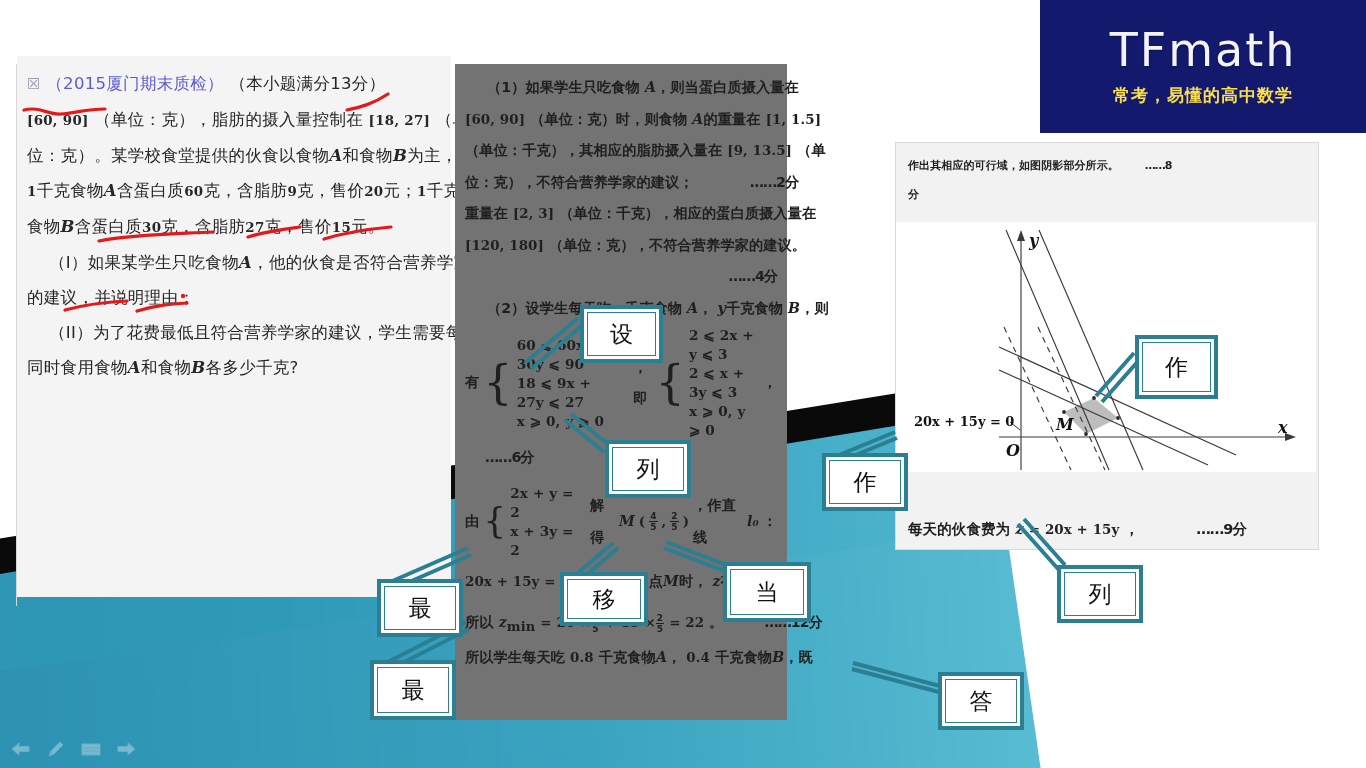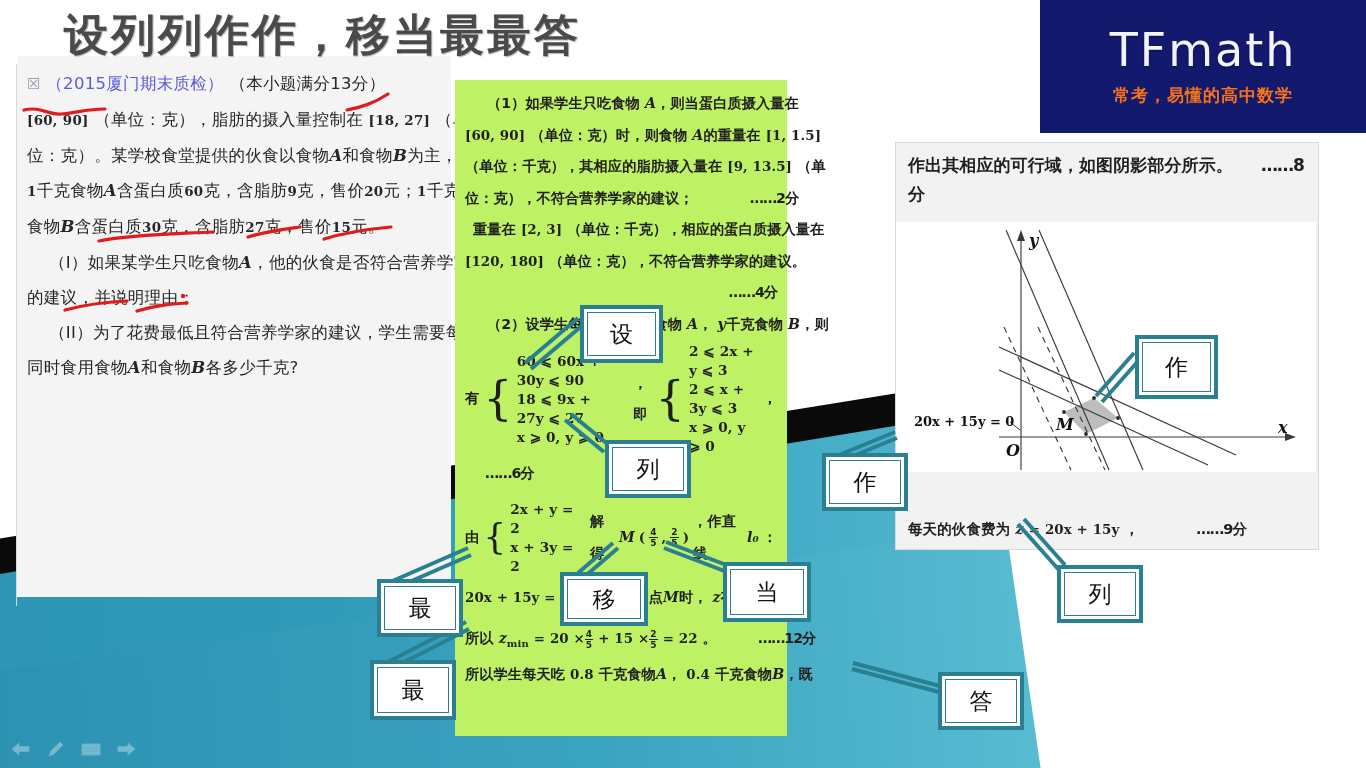--- a/index.html
+++ b/index.html
@@ -38,34 +38,34 @@
   .navico svg{display:block;}
 
   
   #logo{
     position:absolute;right:0;top:0;width:326px;height:133px;
     background:#131a6e;z-index:30;
     display:flex;flex-direction:column;align-items:center;justify-content:center;
   }
   #logo .lg1{color:#f3f3fb;font-size:46px;font-weight:400;letter-spacing:2px;line-height:1;
     font-family:"DejaVu Sans","Liberation Sans",sans-serif;text-shadow:0 1px 2px rgba(0,0,0,.4);}
-  #logo .lg2{color:#f97316;font-size:17px;font-weight:700;margin-top:11px;letter-spacing:1px;}
+  #logo .lg2{color:#fde047;font-size:17px;font-weight:700;margin-top:11px;letter-spacing:1px;}
 
   
   #title{
     position:absolute;left:64px;top:6px;z-index:10;
     font-size:44px;font-weight:700;color:#4a4a4a;letter-spacing:3px;
     text-shadow:1px 1px 1px rgba(160,160,160,.8);
     white-space:nowrap;
   }
 
   
   .panel{position:absolute;background:#f3f3f3;color:#2a2a2a;z-index:5;}
   #panelL{left:17px;top:56px;width:434px;height:541px;background:#f4f4f4;}
-  #panelM{left:455px;top:80px;width:332px;height:656px;background:#bef264;}
+  #panelM{left:455px;top:64px;width:332px;height:656px;background:#737373;}
   #panelR{left:895px;top:142px;width:422px;height:406px;background:#f2f2f2;border:1px solid #d9d9d9;}
 
   .ptxt{font-size:16.5px;line-height:35px;letter-spacing:.3px;color:#262626;}
   .mtxt{font-size:14.2px;line-height:31.5px;letter-spacing:.1px;color:#1f1f1f;font-weight:600;}
   .mi{font-style:italic;font-family:"DejaVu Serif","Liberation Serif",serif;font-weight:600;}
   .mn{font-family:"DejaVu Serif","Liberation Serif",serif;font-weight:600;font-size:13.4px;}
   .src{color:#5b5bd6;}
   .dots{letter-spacing:-1px;}
 
   #panelL .body{padding:10px 8px 0 10px;}
@@ -101,21 +101,20 @@
 <body>
 
 <div id="slide">
 
   <div class="bl-pale"></div>
   <div class="bl-black"></div>
   <div class="bl-teal"></div>
   <div class="bl-teal2"></div>
   <div class="left-rule"></div>
 
-  <div id="title">设列列作作，移当最最答</div>
 
   <div id="logo">
     <div class="lg1">TFmath</div>
     <div class="lg2">常考，易懂的高中数学</div>
   </div>
 
   <div class="panel" id="panelL">
     <div class="body ptxt">
       <div style="white-space:nowrap;">
         <span style="color:#9a9ab5;font-size:15px;">☒</span>
@@ -176,21 +175,21 @@
       <div style="white-space:nowrap;">
         <span>（单位：千克），其相应的脂肪摄入量在</span>
         <span class="mn">[9, 13.5]</span>
         <span>（单</span>
       </div>
       <div style="white-space:nowrap;">
         <span>位：克），不符合营养学家的建议；</span>
         <span style="display:inline-block;width:46px;"></span>
         <span class="dots">……2分</span>
       </div>
-      <div style="white-space:nowrap;margin-left:8px;">
+      <div style="white-space:nowrap;">
         <span>重量在</span>
         <span class="mn">[2, 3]</span>
         <span>（单位：千克），相应的蛋白质摄入量在</span>
       </div>
       <div style="white-space:nowrap;">
         <span class="mn">[120, 180]</span>
         <span>（单位：克），不符合营养学家的建议。</span>
       </div>
       <div style="white-space:nowrap;text-align:right;">
         <span style="display:inline-block;width:20px;"></span><span class="dots">……4分</span>
@@ -253,21 +252,21 @@
       <div style="white-space:nowrap;margin-top:6px;">
         <span class="mn">20x + 15y = 0</span>
         <span>，平移</span><span class="mi">l₀</span>
         <span>过点</span><span class="mi">M</span><span>时，</span>
         <span class="mi">z</span><span>有最小值。</span>
       </div>
 
 
       <div style="white-space:nowrap;margin-top:10px;">
         <span>所以</span>
-        <span class="mi">z</span><sub class="mn" style="font-size:10px;">min</sub>
+        <span class="mi">z</span><sub class="mn" style="font-size:13px;">min</sub>
         <span class="mn">= 20 ×</span><span class="frac">
             <span class="num">4</span>
             <span>5</span>
           </span>
         <span class="mn">+ 15 ×</span><span class="frac">
             <span class="num">2</span>
             <span>5</span>
           </span>
         <span class="mn">= 22</span>
         <span>。</span>
@@ -278,21 +277,21 @@
         <span>所以学生每天吃</span>
         <span class="mn">0.8</span>
         <span>千克食物</span><span class="mi">A</span><span>，</span>
         <span class="mn">0.4</span>
         <span>千克食物</span><span class="mi">B</span><span>，既</span>
       </div>
     </div>
   </div>
 
   <div class="panel" id="panelR">
-    <div class="mtxt" style="padding:8px 10px 0 12px;font-size:17px;line-height:29px;">
+    <div class="mtxt" style="padding:8px 10px 0 12px;font-size:11px;line-height:29px;">
       <div style="white-space:nowrap;">
         <span>作出其相应的可行域，如图阴影部分所示。</span>
         <span style="display:inline-block;width:22px;"></span><span class="dots">……8</span>
       </div>
       <div><span>分</span></div>
     </div>
     <div style="position:absolute;left:0;bottom:0;width:100%;height:46px;background:#f2f2f2;">
       <div class="mtxt" style="padding:10px 0 0 12px;white-space:nowrap;font-size:14.5px;">
         <span>每天的伙食费为</span>
         <span class="mi">z</span>

